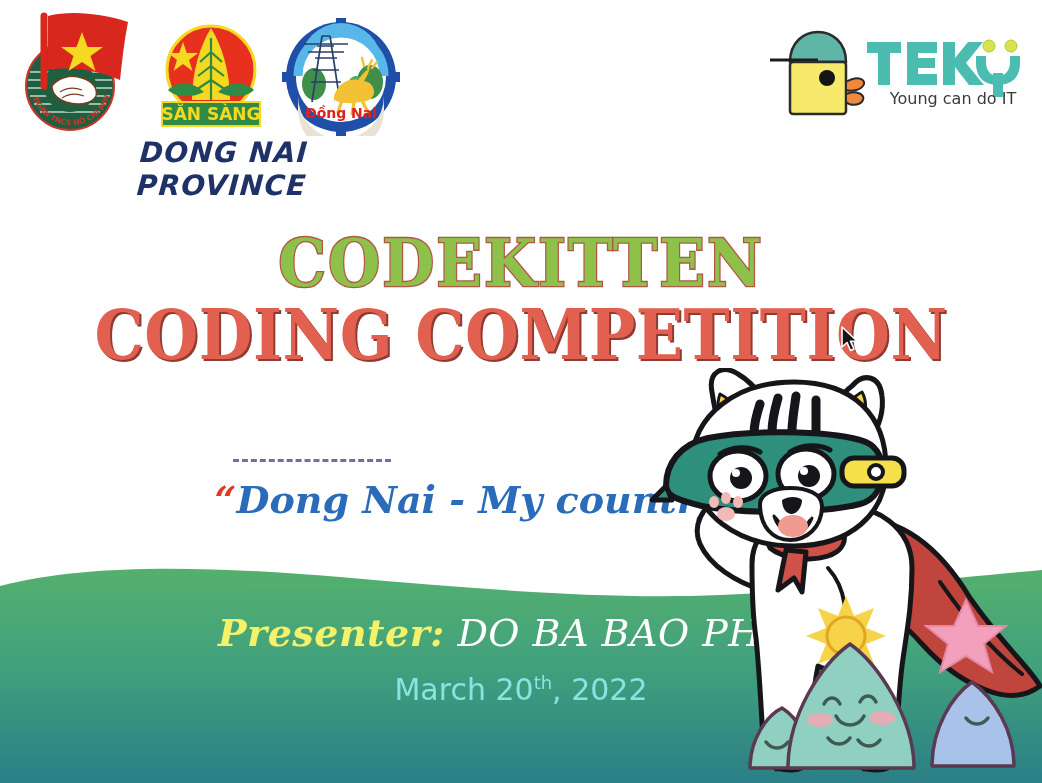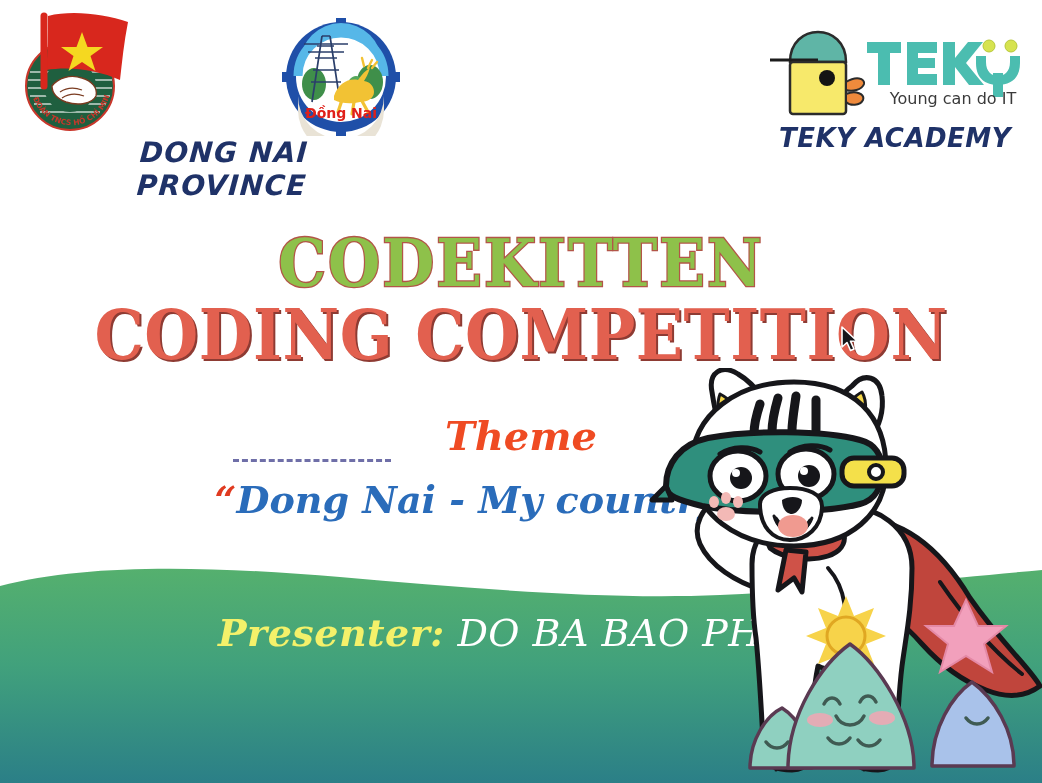--- a/index.html
+++ b/index.html
@@ -159,20 +159,43 @@
         <path d="M48,84 C54,80 62,79 70,82" stroke="#7a3b20" stroke-width="1.2" fill="none"></path>
         <path d="M50,90 C56,86 64,85 72,88" stroke="#7a3b20" stroke-width="1.2" fill="none"></path>
 
         <path id="arcY" d="M20,86 A40,40 0 0 0 98,86" fill="none"></path>
         <text font-size="7.5" font-family="DejaVu Sans, sans-serif" fill="#c9372b" font-weight="bold">
           <textPath href="#arcY" startOffset="4%">ĐOÀN TNCS HỒ CHÍ MINH</textPath>
         </text>
       </svg>
     </div>
 
+    <div class="logo" id="logo-sansang">
+      <svg viewBox="0 0 118 118" width="118" height="118">
+        <circle cx="59" cy="52" r="44" fill="#e8301f"></circle>
+        <circle cx="59" cy="52" r="44" fill="none" stroke="#f5d820" stroke-width="3"></circle>
+
+        <path d="M59,10 C70,28 78,54 78,82 L40,82 C40,54 48,28 59,10 Z" fill="#f5d820"></path>
+        <g stroke="#2f8b43" stroke-width="2.2" fill="none">
+          <path d="M59,20 L59,82"></path>
+          <path d="M59,34 L48,44 M59,34 L70,44"></path>
+          <path d="M59,48 L46,58 M59,48 L72,58"></path>
+          <path d="M59,62 L44,72 M59,62 L74,72"></path>
+        </g>
+
+        <polygon points="31,24 34.8,35 46,35 37,42 40.5,53 31,46 21.5,53 25,42 16,35 27.2,35" fill="#f5d820"></polygon>
+
+        <path d="M16,72 C26,62 42,64 52,74 C40,80 24,80 16,72 Z" fill="#2f8b43"></path>
+        <path d="M102,72 C92,62 76,64 66,74 C78,80 94,80 102,72 Z" fill="#2f8b43"></path>
+
+        <path d="M10,84 L108,84 L108,108 L10,108 Z" fill="#2f8b43"></path>
+        <path d="M10,84 L108,84 L108,108 L10,108 Z" fill="none" stroke="#f5d820" stroke-width="2"></path>
+        <text x="59" y="102" text-anchor="middle" font-size="17" font-family="DejaVu Sans, sans-serif" font-weight="bold" fill="#f5d820">SẴN SÀNG</text>
+      </svg>
+    </div>
 
     <div class="logo" id="logo-dongnai">
       <svg viewBox="0 0 118 118" width="118" height="118">
 
         <g fill="#1f4fa8">
           <circle cx="59" cy="59" r="55"></circle>
         </g>
         <g fill="#1f4fa8">
           <g>
             <rect x="54" y="0" width="10" height="14"></rect>
@@ -240,35 +263,36 @@
           <rect x="128" y="45" width="10" height="24"></rect>
         </g>
 
         <circle cx="124" cy="18" r="6" fill="#d6e34f"></circle>
         <circle cx="124" cy="18" r="6" fill="none" stroke="#b7c83a" stroke-width="1"></circle>
         <circle cx="146" cy="18" r="6" fill="#d6e34f"></circle>
         <circle cx="146" cy="18" r="6" fill="none" stroke="#b7c83a" stroke-width="1"></circle>
         <text x="88" y="76" text-anchor="middle" font-size="16" font-family="DejaVu Sans, sans-serif" fill="#3a3a3a">Young can do IT</text>
       </svg>
     </div>
-    <div class="teky-academy">TEKY ACADEMY</div>
   </div>
 
   <div class="title-1">CODEKITTEN</div>
   <div class="title-2">CODING COMPETITION</div>
 
-  <div class="theme-label">Theme</div>
   <div class="theme-rule"></div>
   <div class="theme-text">
     <span class="q">“</span><span>Dong Nai - My countryside</span><span class="q">”</span>
   </div>
 
   <div class="presenter">
     <span class="pl">Presenter:</span>
     <span class="pn">DO BA BAO PHUC</span>
+  </div>
+  <div class="date">
+    <span>March 20</span><sup>th</sup><span>, 2022</span>
   </div>
 
   <div id="cat">
     <svg viewBox="0 0 432 415" width="432" height="415">
       <g stroke="#16161a" stroke-width="5" stroke-linejoin="round" stroke-linecap="round">
 
         <path d="M246,150 C300,150 336,190 360,230 C392,276 420,300 430,318
                  C414,330 396,330 376,322 C350,312 330,296 312,276
                  C296,258 276,240 252,232 C236,226 224,206 230,180 Z" fill="#c0453c"></path>
         <path d="M330,214 C352,246 382,282 412,306" fill="none" stroke="#16161a" stroke-width="4"></path>

